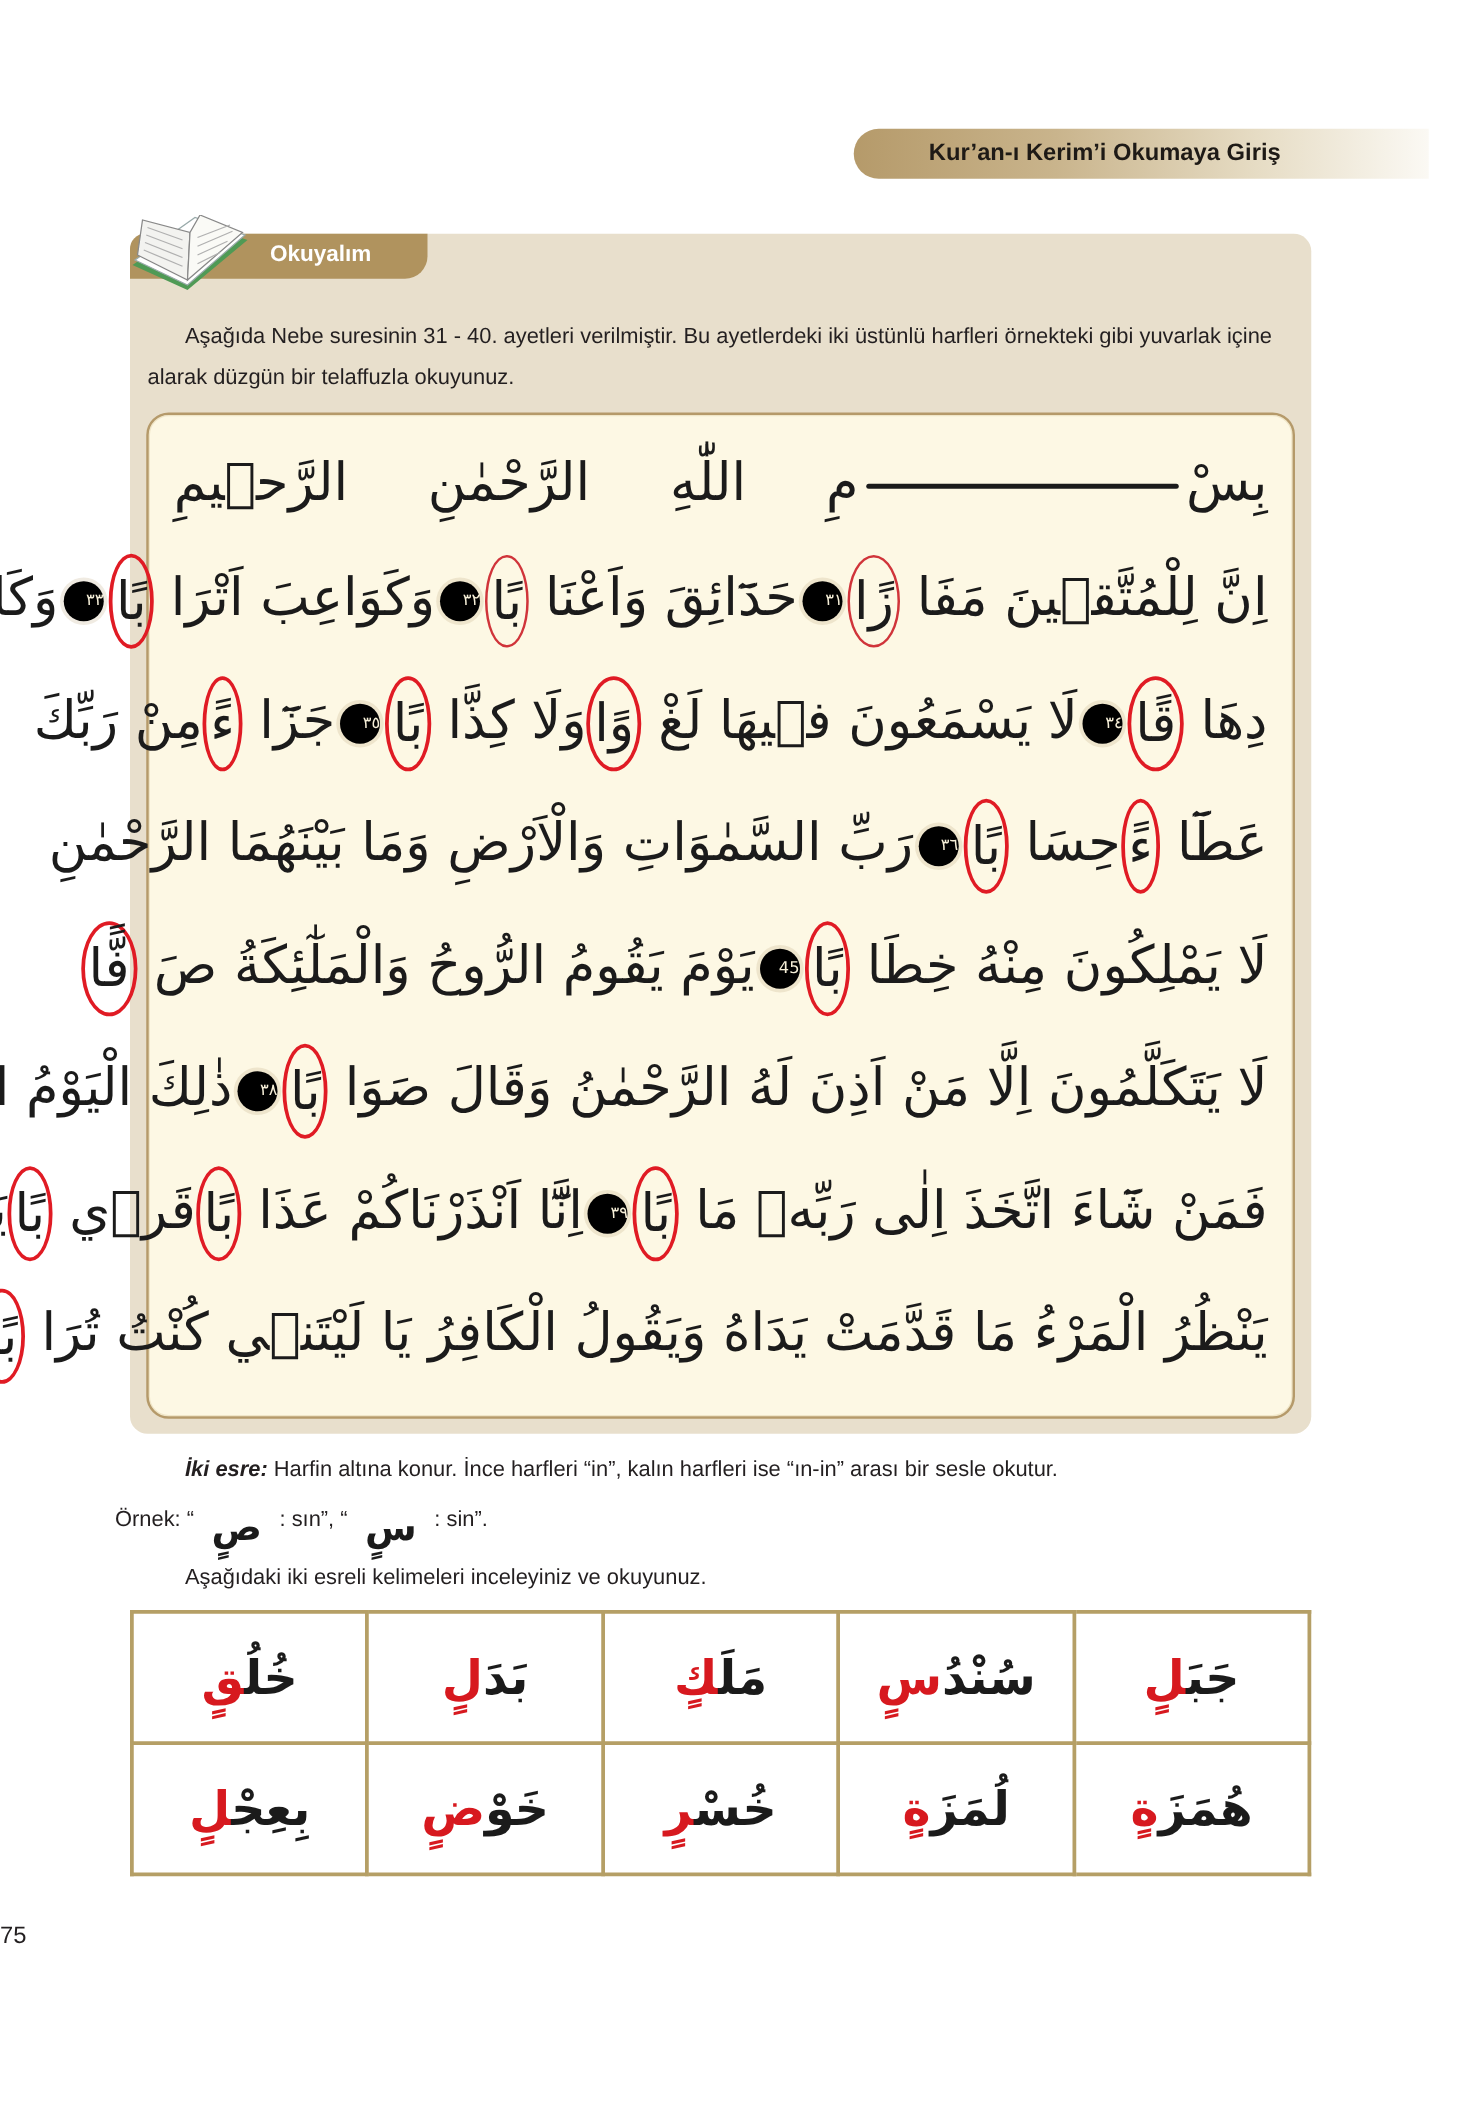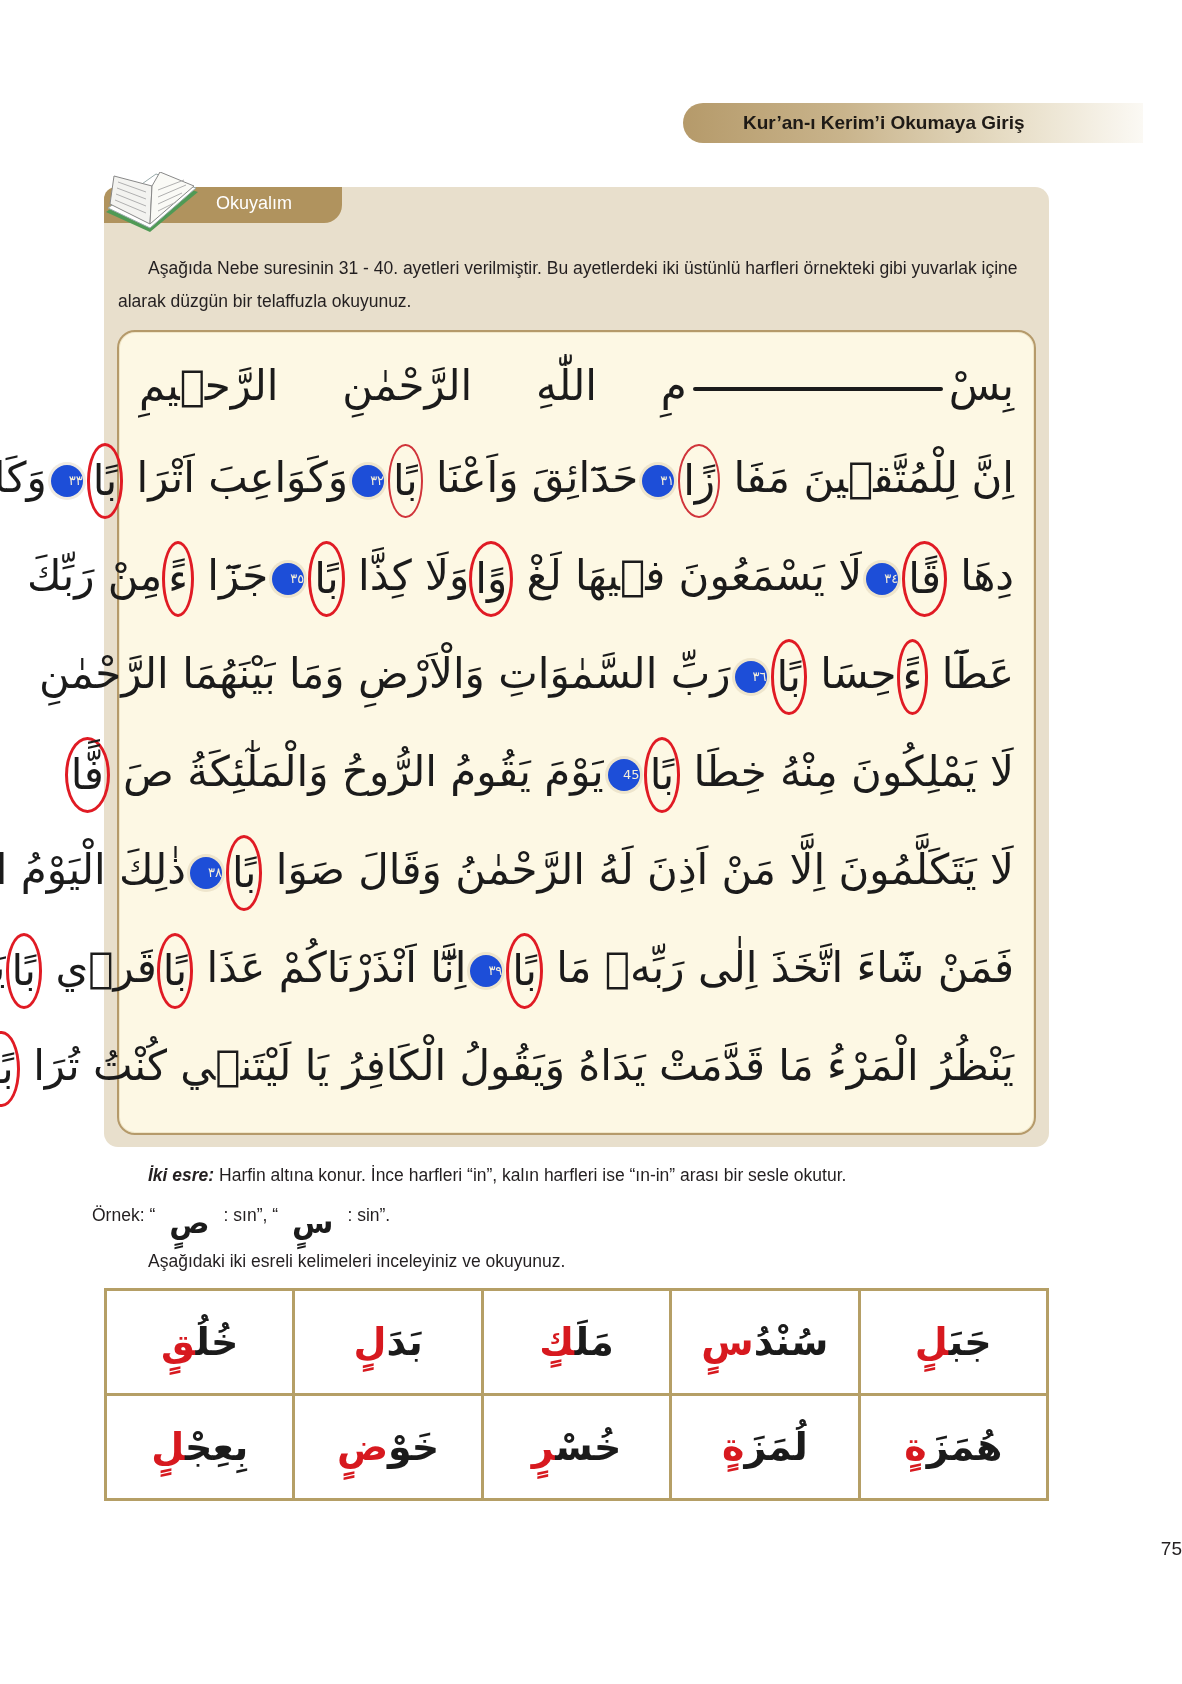--- a/index.html
+++ b/index.html
@@ -16,21 +16,21 @@
 
   .panel {
     position: absolute; left: 104px; top: 187px; width: 945px; height: 960px;
     background: #e8dfcc; border-radius: 14px;
   }
   .okuyalim-tab {
     position: absolute; left: 104px; top: 187px; width: 238px; height: 36px;
     background: #b0935e; border-radius: 12px 0 18px 0;
   }
   .okuyalim-label {
-    position: absolute; left: 216px; top: 193px; font-size: 18px; font-weight: normal; color: #ffffff;
+    position: absolute; left: 216px; top: 193px; font-size: 18px; font-weight: bold; color: #ffffff;
   }
   .book-icon { position: absolute; left: 100px; top: 172px; width: 104px; height: 78px; }
 
   .instr {
     position: absolute; left: 118px; top: 252px; width: 920px;
     font-size: 17.5px; line-height: 33px; color: #231f20; text-indent: 30px;
   }
 
   .verse-box {
     position: absolute; left: 117px; top: 330px; width: 919px; height: 805px;
@@ -38,21 +38,21 @@
     box-shadow: inset 0 0 0 1px #f0e6c8;
   }
   .verse-line {
     position: absolute; left: 20px; right: 20px; height: 92px;
     font-family: "DejaVu Sans", sans-serif; font-size: 42px; line-height: 92px;
     direction: rtl; text-align: justify; text-align-last: justify; white-space: nowrap;
     color: #1b1b1b;
   }
   .ayah-num {
     display: inline-block; width: 32px; height: 32px; border-radius: 50%;
-    background: #1d4ed8; color: #f6efd8; font-size: 13px; line-height: 32px;
+    background: #000000; color: #f6efd8; font-size: 13px; line-height: 32px;
     text-align: right; vertical-align: middle; margin: 0 4px;
     box-shadow: 0 0 0 3px #b59c6c33;
   }
   .circled {
     display: inline-block; border: 3px solid #e01b24; border-radius: 50%;
     padding: 0 3px; line-height: 70px; vertical-align: middle;
   }
   .circled.thin { border-width: 2px; border-color: #d0343a; }
   .basmala-bar {
     display: inline-block; width: 250px; height: 4px; background: #1b1b1b;
@@ -77,21 +77,21 @@
     border-collapse: collapse;
     font-weight: bold;
   }
   .word-table td {
     border: 3px solid #b59f66; width: 20%; height: 105px; text-align: center; vertical-align: middle;
     font-family: "DejaVu Sans", sans-serif; font-size: 38px; direction: rtl; color: #1b1b1b;
   }
   .red { color: #d7191f; }
 
   .page-number {
-    position: absolute; left: 0; width: 1182px; top: 1538px; text-align: right; font-size: 19px; color: #231f20;
+    position: absolute; left: 0; width: 1182px; top: 1538px; text-align: left; font-size: 19px; color: #231f20;
   }
 </style>
 </head>
 <body>
 
 <div class="header-tab">
   <span class="header-title">Kur’an-ı Kerim’i Okumaya Giriş</span>
 </div>
 
 <div class="panel"></div>

